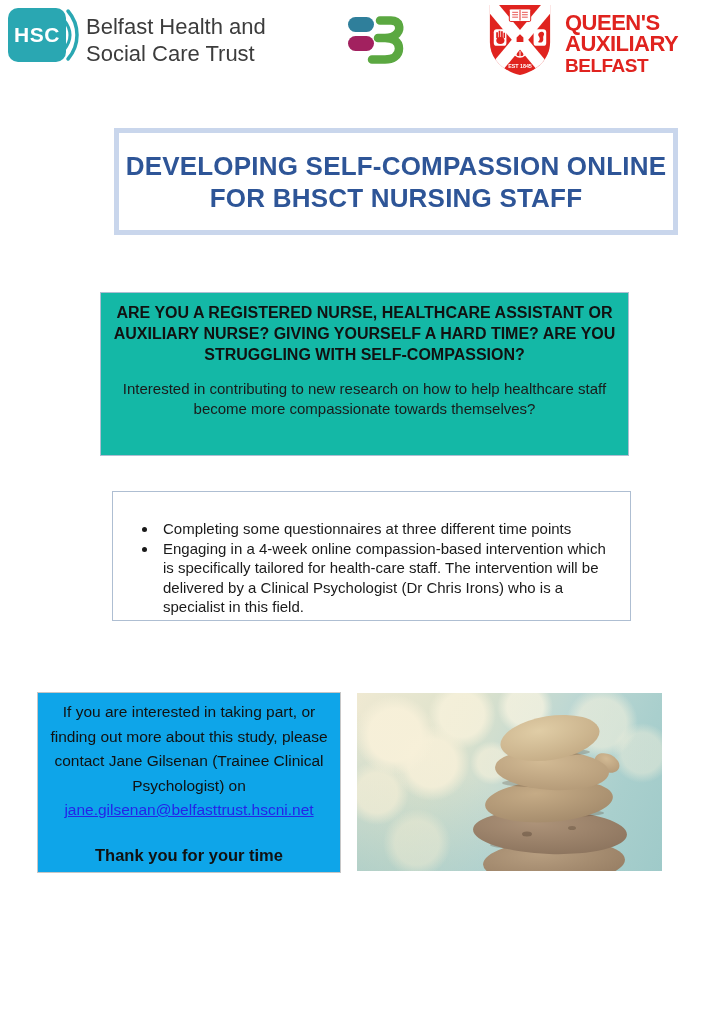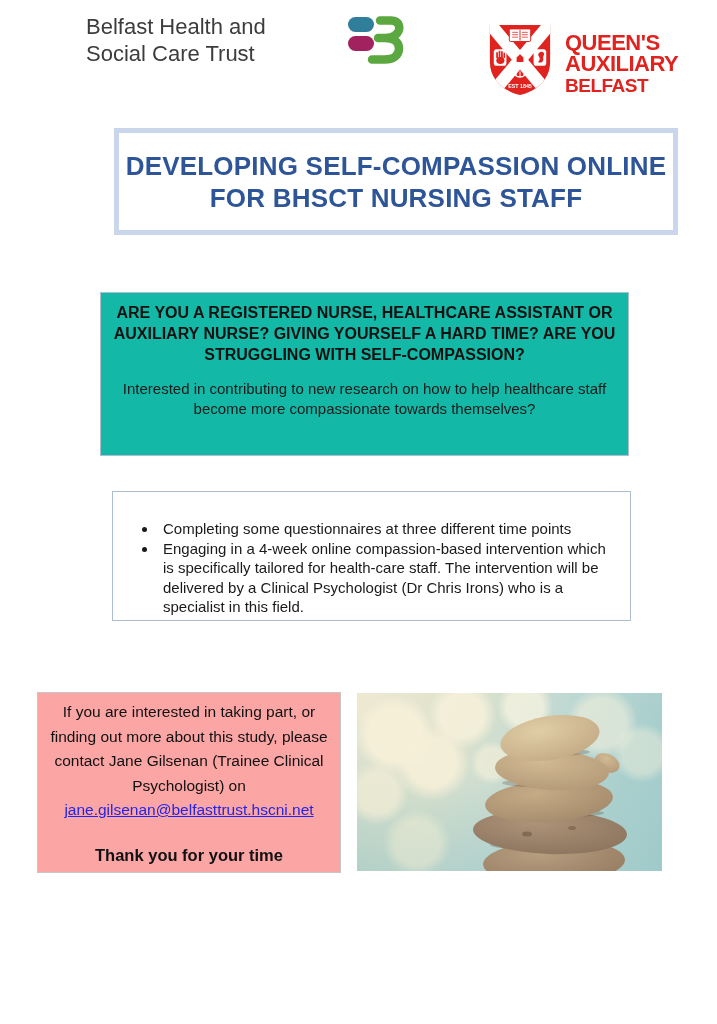--- a/index.html
+++ b/index.html
@@ -23,21 +23,21 @@
   }
   .hsc-arcs { margin-left: -4px; }
 
   .trust-name {
     position: absolute; left: 86px; top: 13px;
     font-size: 22px; line-height: 27px; color: #3c3c3c;
   }
 
   .b-logo { position: absolute; left: 346px; top: 11px; }
 
-  .qub { position: absolute; left: 486px; top: 3px; display: flex; margin-top: 20px; }
+  .qub { position: absolute; left: 486px; top: 3px; display: flex; }
   .qub-words { margin-left: 11px; margin-top: 9px; color: #e0231f; font-weight: 700; letter-spacing: -0.5px; }
   .qub-l1 { font-size: 22px; line-height: 21px; }
   .qub-l2 { font-size: 22px; line-height: 22px; }
   .qub-l3 { font-size: 19px; line-height: 21px; }
 
   
   .title-box {
     position: absolute; left: 114px; top: 128px; width: 564px; height: 107px;
     background: #ffffff; border: 5px solid #c9d6ec;
     display: flex; align-items: center; justify-content: center;
@@ -62,21 +62,21 @@
     background: #ffffff; border: 1px solid #aebed2;
     padding: 23px 14px 0 12px;
   }
   .box2-heading { font-size: 16px; font-weight: 700; line-height: 20px; color: #111111; }
   .box2 ul { margin: 4px 0 0 0; padding-left: 33px; }
   .box2 li { font-size: 15px; line-height: 19.5px; color: #1a1a1a; padding-left: 5px; }
 
   
   .contact-box {
     position: absolute; left: 37px; top: 692px; width: 304px; height: 181px;
-    background: #fca5a5; border: 1px solid #c6c6c6; text-align: center;
+    background: #0ea5e9; border: 1px solid #c6c6c6; text-align: center;
     padding: 7px 8px 0 8px;
   }
   .contact-body { font-size: 15.5px; line-height: 24.5px; color: #111111; }
   .contact-email { color: #2424e8; text-decoration: underline; }
   .contact-thanks { margin-top: 23px; font-size: 16.5px; font-weight: 700; color: #111111; }
 
   
   .photo {
     position: absolute; left: 357px; top: 693px; width: 305px; height: 178px;
     overflow: hidden;
@@ -93,20 +93,29 @@
       linear-gradient(to top right, rgba(140,192,196,0.55), rgba(140,192,196,0) 45%),
       linear-gradient(115deg, #efe9d2 0%, #dde2cc 30%, #bcd7d3 58%, #a9cfcd 80%, #9fcac9 100%);
   }
   .photo svg { position: absolute; left: 0; top: 0; }
 </style>
 </head>
 <body>
 
 <div id="poster">
 
+  <div class="hsc">
+    <div class="hsc-box">
+      <span>HSC</span>
+    </div>
+    <svg class="hsc-arcs" width="22" height="54" viewBox="0 0 22 54">
+      <path d="M6,3 C18,17 18,37 6,51" stroke="#2aa7b2" stroke-width="3.5" fill="none" stroke-linecap="round"></path>
+      <path d="M2,12 C10,22 10,32 2,42" stroke="#2aa7b2" stroke-width="3" fill="none" stroke-linecap="round"></path>
+    </svg>
+  </div>
   <div class="trust-name">
     <div>Belfast Health and</div>
     <div>Social Care Trust</div>
   </div>
 
   <svg class="b-logo" width="62" height="58" viewBox="0 0 62 58">
     <rect x="2" y="6" width="26" height="15" rx="7.5" fill="#2f7f9b"></rect>
     <rect x="2" y="25" width="26" height="15" rx="7.5" fill="#a2215f"></rect>
     <path d="M34,9.5 H45 C54,9.5 55,18 51,22.5 C48.5,25.5 44,27 39,27 H32 M39,27 C46,27 53,29.5 53,37.5 C53,45.5 46,48.5 39,48.5 H26" stroke="#5ba841" stroke-width="8.5" fill="none" stroke-linecap="round" stroke-linejoin="round"></path>
   </svg>

